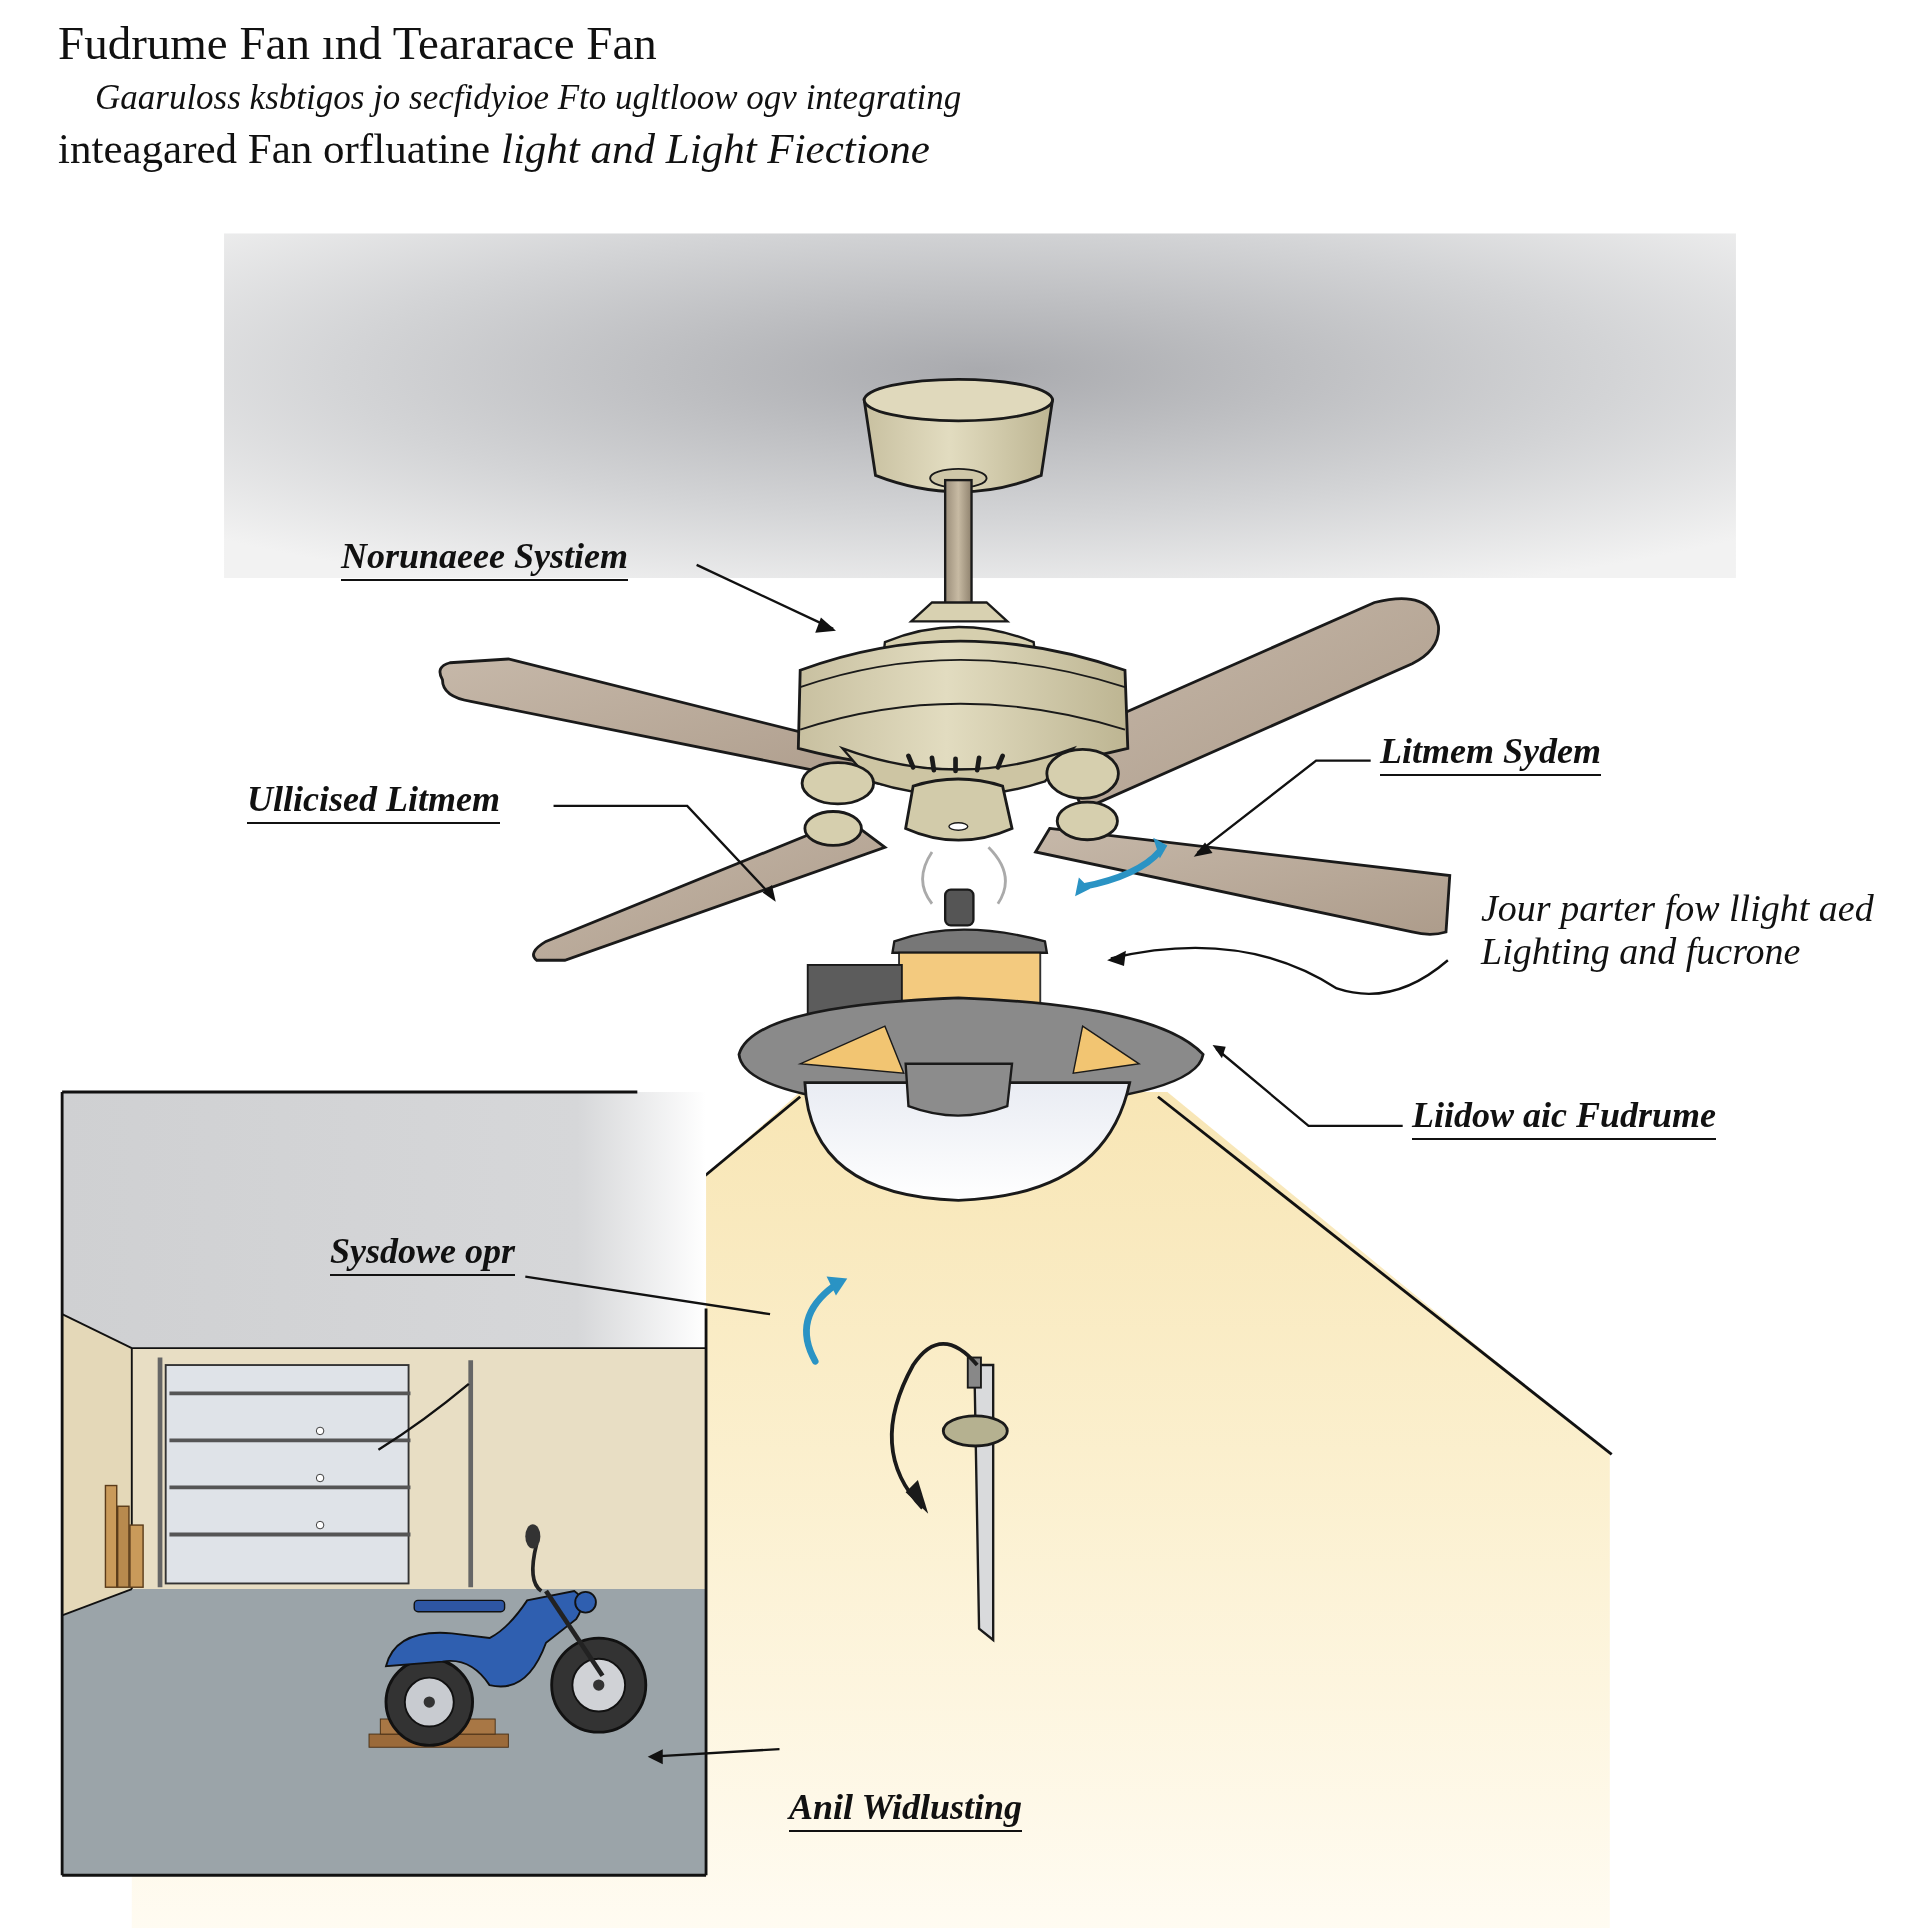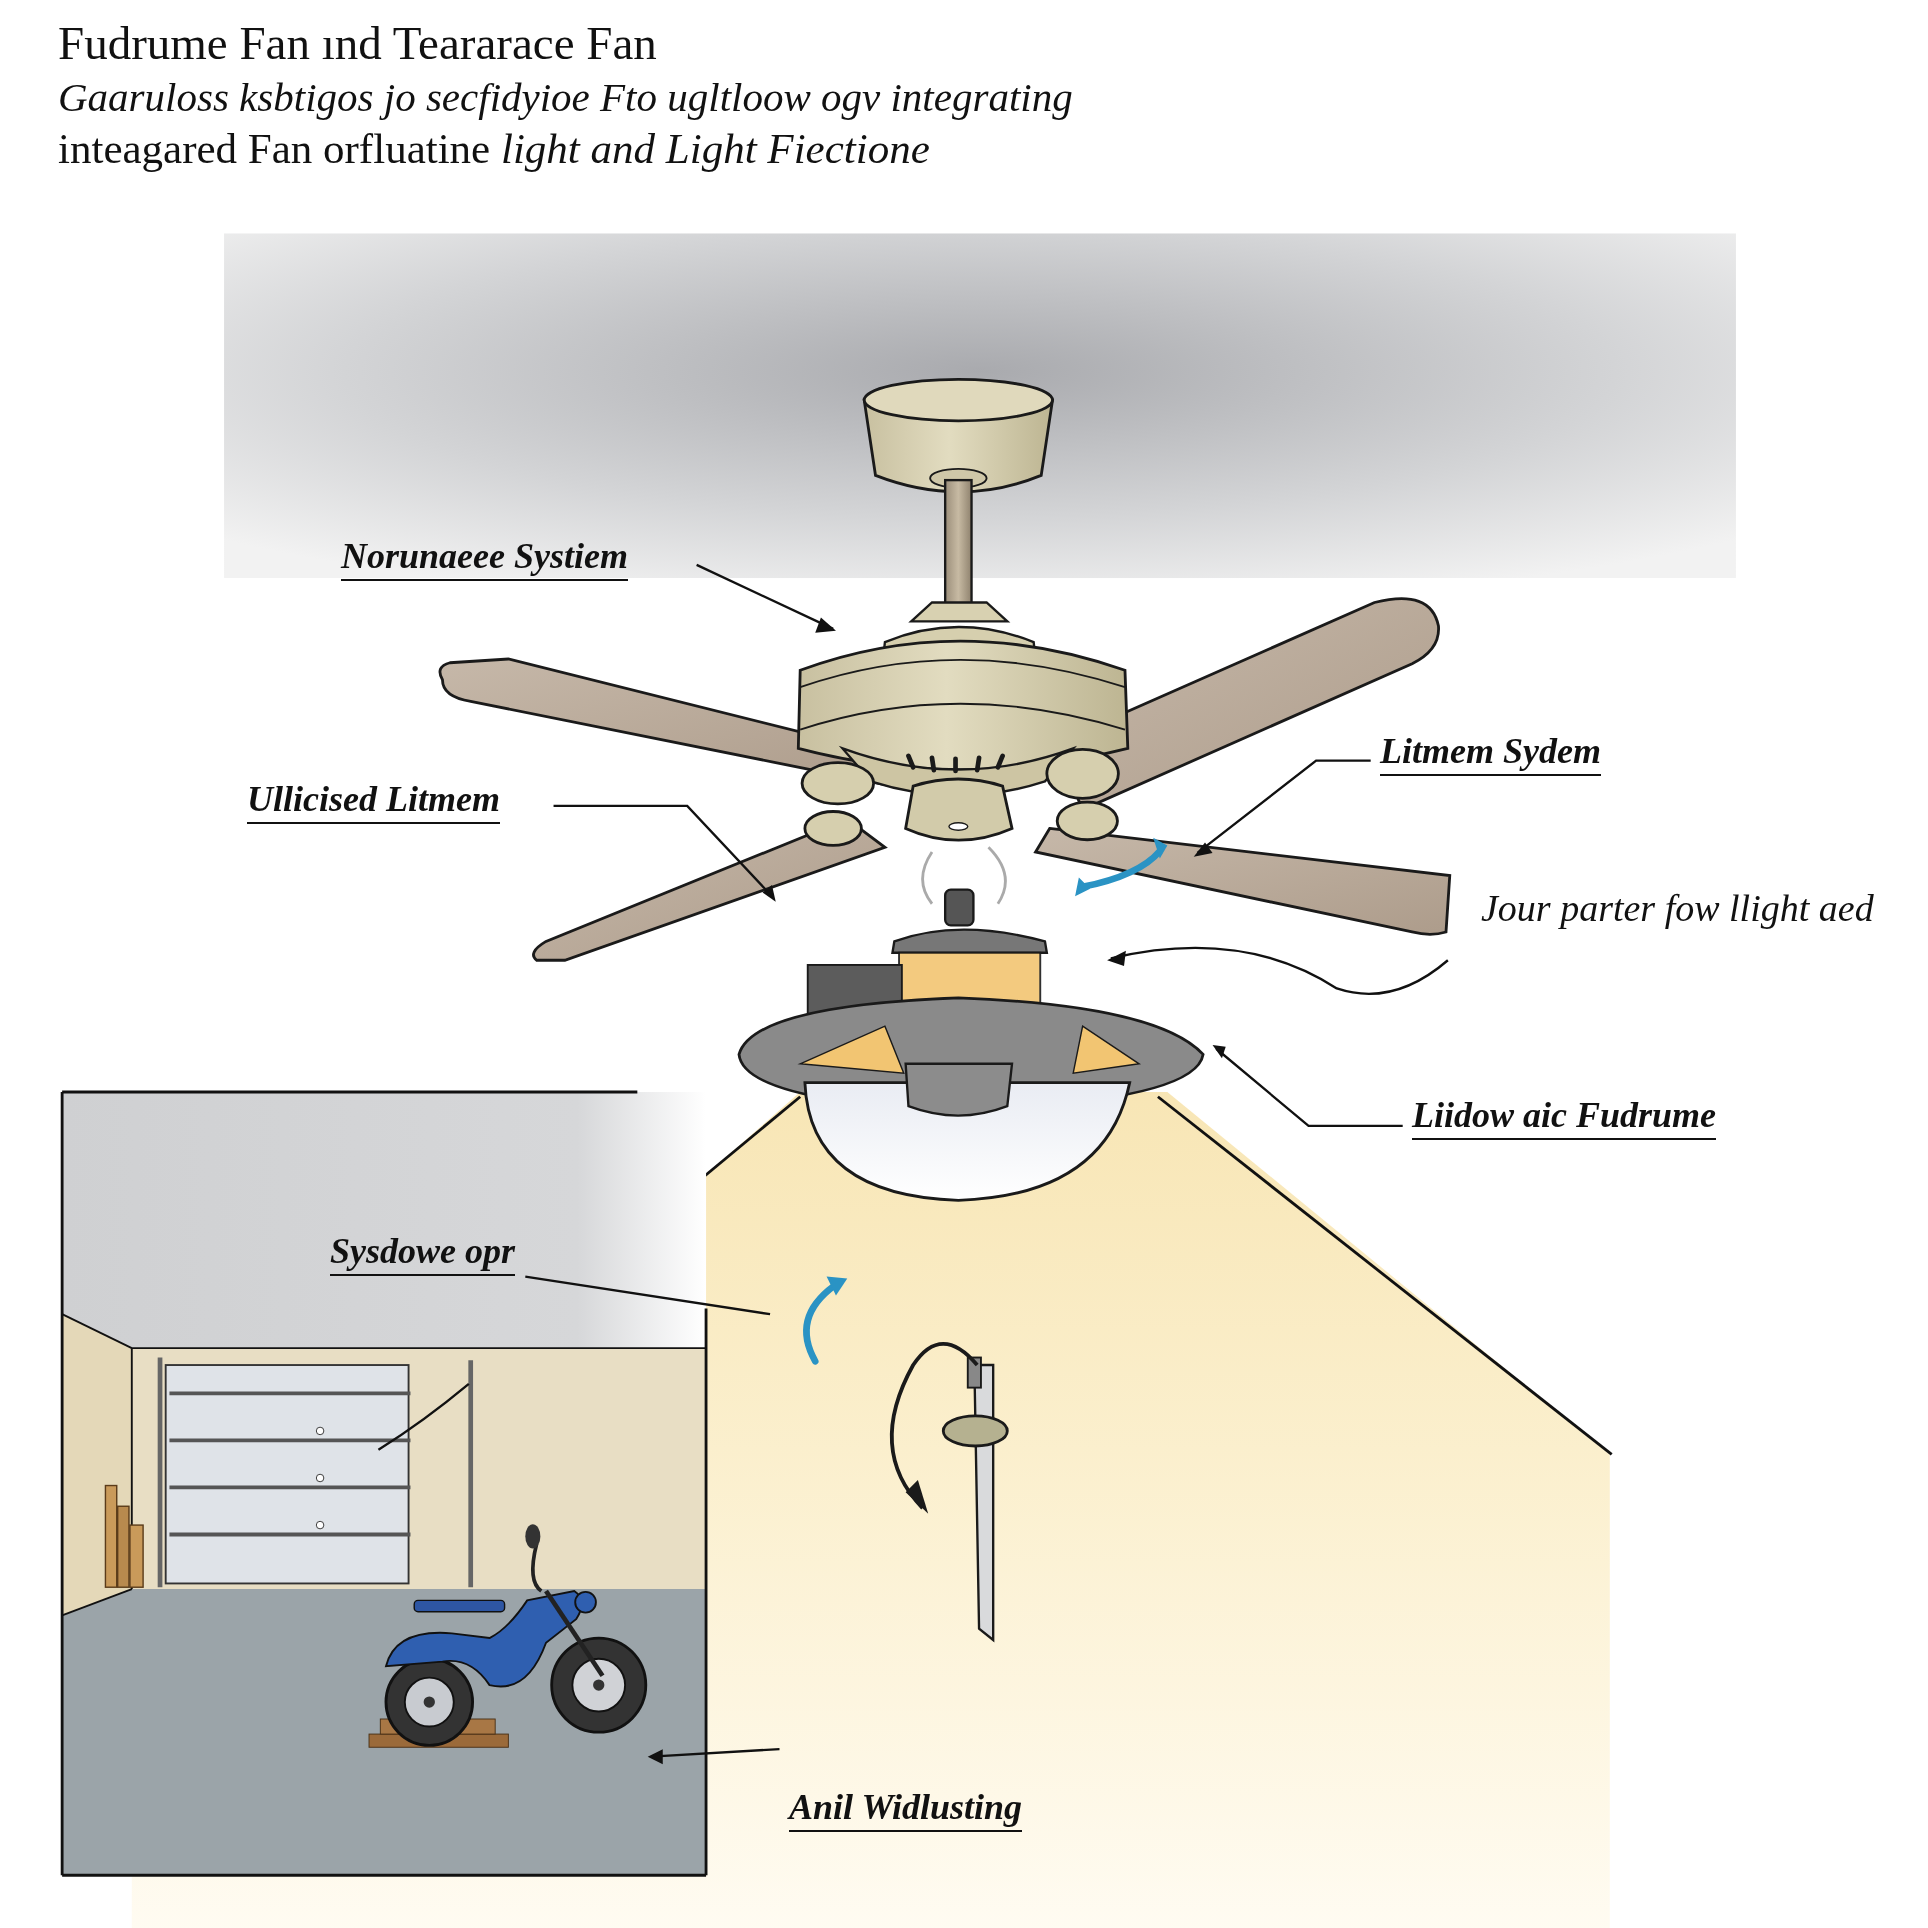--- a/index.html
+++ b/index.html
@@ -1,19 +1,19 @@
 <!DOCTYPE html>
 <html style="font-size:15px"><head>
   <meta charset="utf-8">
   <style>
     html, body { margin: 0; padding: 0; background: #ffffff; }
     body { width: 1928px; height: 1928px; position: relative; overflow: hidden; font-family: "Liberation Serif", "DejaVu Serif", serif; }
     .title-block { position: absolute; left: 58px; top: 13px; color: #111; }
     .title-line1 { font-size: 47px; line-height: 60px; white-space: nowrap; }
-    .title-line2 { font-size: 41px; line-height: 49px; font-style: italic; white-space: nowrap; }
+    .title-line2 { font-size: 35px; line-height: 49px; font-style: italic; white-space: nowrap; margin-left: 37px; }
     .title-line3 { font-size: 43px; line-height: 53px; white-space: nowrap; }
     .title-line3 .it { font-style: italic; }
     .canvas { position: absolute; left: 0; top: 0; width: 1928px; height: 1928px; }
     .label { position: absolute; font-family: "Liberation Serif", "DejaVu Serif", serif; font-style: italic; font-weight: bold; color: #111; white-space: nowrap; }
     .label.u { border-bottom: 2.8px solid #111; padding-bottom: 2px; }
     .lbl-normal { left: 341px; top: 535px; font-size: 36px; }
     .lbl-ullicised { left: 247px; top: 778px; font-size: 36px; }
     .lbl-litmem { left: 1380px; top: 730px; font-size: 36px; }
     .lbl-jour { left: 1456px; top: 887px; font-size: 38px; line-height: 43px; font-weight: normal; margin-left: 25px; }
     .lbl-liidow { left: 1412px; top: 1094px; font-size: 36px; }
@@ -212,17 +212,18 @@
     <polygon points="1288,1110 1302,1112 1298,1124"></polygon>
     <polygon points="688,1866 704,1858 704,1874"></polygon>
   </g>
 </svg>
 
 <div class="label u lbl-normal">Norunaeee Systiem</div>
 <div class="label u lbl-ullicised">Ullicised Litmem</div>
 <div class="label u lbl-litmem">Litmem Sydem</div>
 <div class="label lbl-jour">
   <div>Jour parter fow llight aed</div>
+  <div>Lighting and fucrone</div>
 </div>
 <div class="label u lbl-liidow">Liidow aic Fudrume</div>
 <div class="label u lbl-stardes">Sysdowe opr</div>
 <div class="label u lbl-anil">Anil Widlusting</div>
 
 
 </body></html>

